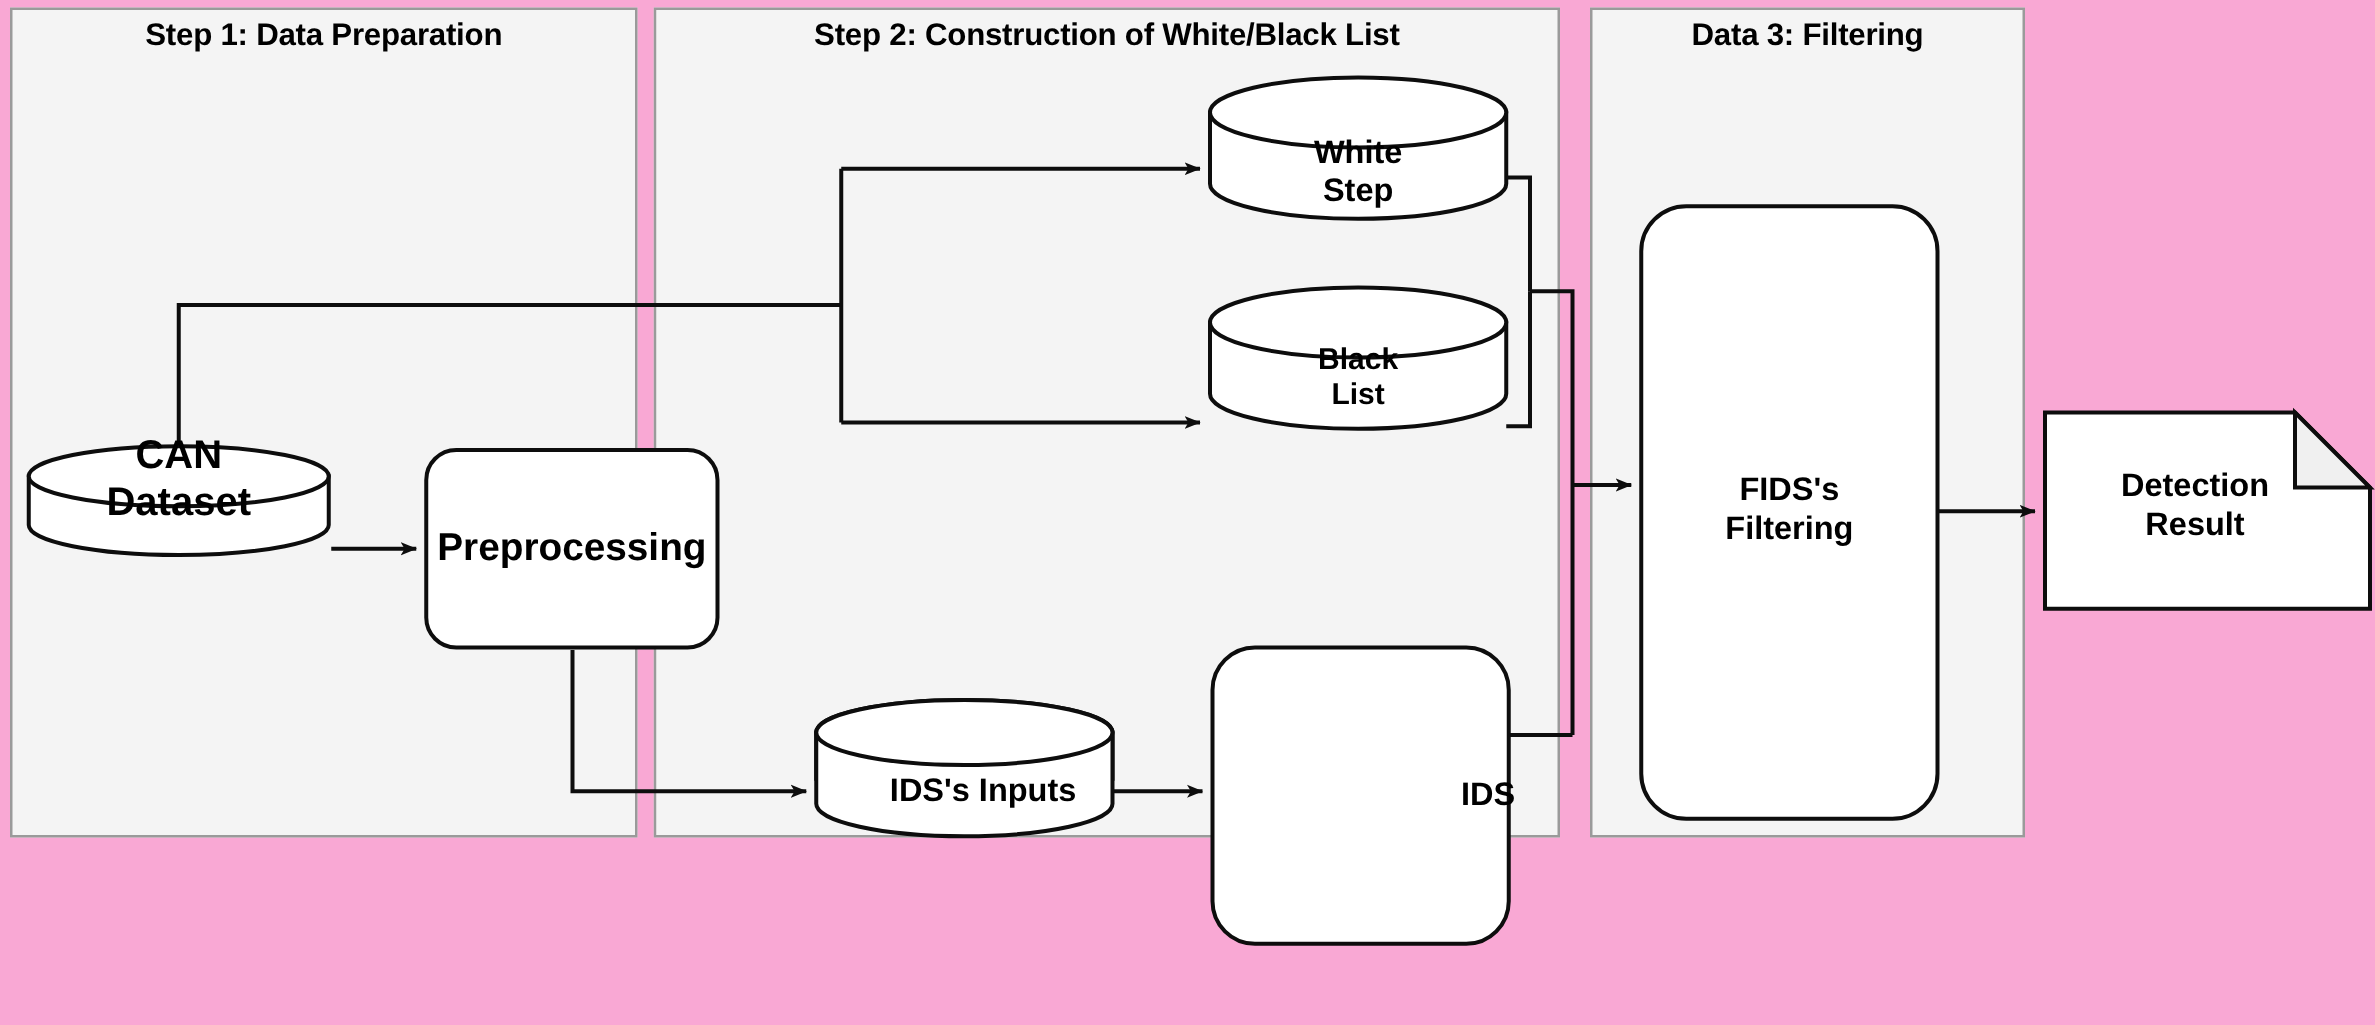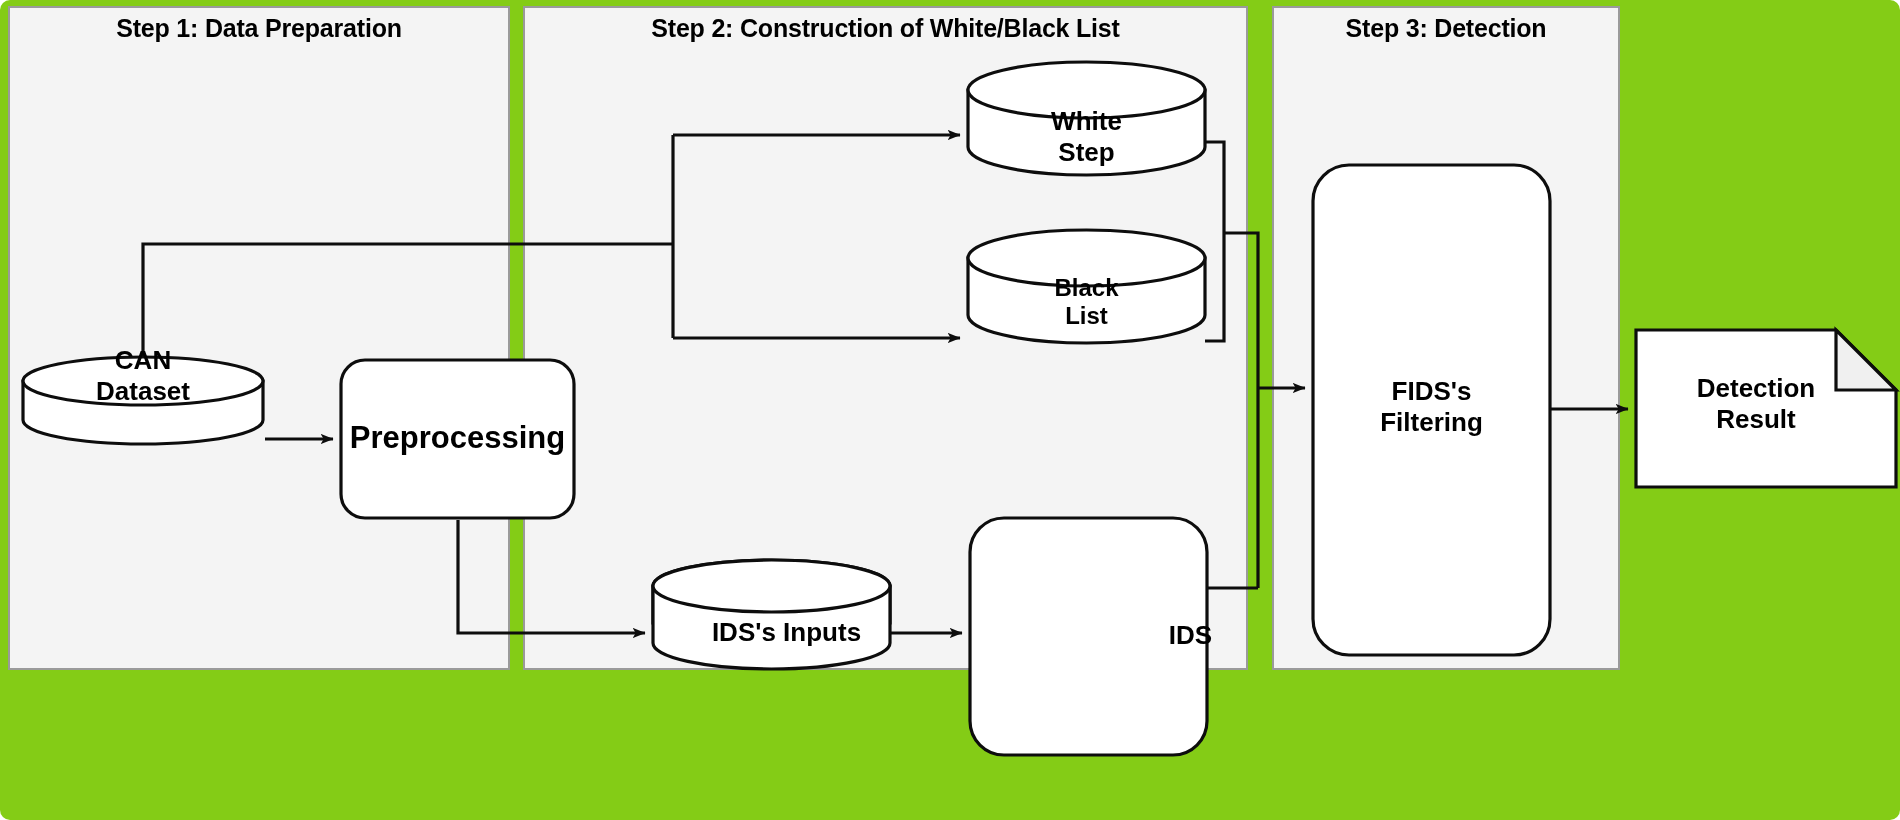--- a/index.html
+++ b/index.html
@@ -1,35 +1,35 @@
 <!DOCTYPE html>
 <html><head>
 <meta charset="utf-8">
 <style>
   html,body{margin:0;padding:0;background:#ffffff;}
   body{font-family:"Liberation Sans",sans-serif;}
-  #stage{position:relative;width:1900px;height:820px;background:#84cc16;overflow:hidden;border-radius:10px;}
+  #stage{position:relative;width:1900px;height:820px;background:#f9a8d4;overflow:hidden;}
   .panel{position:absolute;background:#f4f4f4;border:2px solid #9a9a9a;box-sizing:border-box;}
   .panel-title{position:absolute;width:100%;text-align:center;font-weight:bold;font-size:25px;color:#000;letter-spacing:-0.2px;}
   svg#wires{position:absolute;left:0;top:0;width:1900px;height:820px;pointer-events:none;}
   .node-label{position:absolute;text-align:center;font-weight:bold;color:#000;line-height:1.18;white-space:pre-line;pointer-events:none;}
 </style>
 </head>
 <body>
 
 <div id="stage">
 
   <div class="panel" style="left:8px;top:6px;width:502px;height:664px;"></div>
   <div class="panel-title" style="left:8px;top:14px;width:502px;">Step 1: Data Preparation</div>
 
   <div class="panel" style="left:523px;top:6px;width:725px;height:664px;"></div>
   <div class="panel-title" style="left:523px;top:14px;width:725px;">Step 2: Construction of White/Black List</div>
 
   <div class="panel" style="left:1272px;top:6px;width:348px;height:664px;"></div>
-  <div class="panel-title" style="left:1272px;top:14px;width:348px;">Step 3: Detection</div>
+  <div class="panel-title" style="left:1272px;top:14px;width:348px;">Data 3: Filtering</div>
 
   <svg id="wires" viewBox="0 0 1900 820" xmlns="http://www.w3.org/2000/svg">
     <defs>
       <marker id="arw" markerWidth="13" markerHeight="11" refX="12.4" refY="5.5" orient="auto" markerUnits="userSpaceOnUse">
         <path d="M0,0.3 L13,5.5 L0,10.7 L3.1,5.5 Z" fill="#0d0d0d"></path>
       </marker>
     </defs>
 
     <g stroke="#0d0d0d" stroke-width="3.2" fill="none">
 
@@ -86,21 +86,21 @@
     <rect x="970" y="518" width="237" height="237" rx="34" ry="34" fill="#ffffff" stroke="#0d0d0d" stroke-width="3.2"></rect>
 
     <rect x="1313" y="165" width="237" height="490" rx="36" ry="36" fill="#ffffff" stroke="#0d0d0d" stroke-width="3.2"></rect>
 
     <g>
       <path d="M1636,330 L1836,330 L1896,390 L1896,487 L1636,487 Z" fill="#ffffff" stroke="#0d0d0d" stroke-width="3.2" stroke-linejoin="miter"></path>
       <path d="M1836,330 L1896,390 L1836,390 Z" fill="#f0f0f0" stroke="#0d0d0d" stroke-width="3.2" stroke-linejoin="miter"></path>
     </g>
   </svg>
 
-  <div class="node-label" style="left:23px;top:345px;width:240px;font-size:26px;">CAN
+  <div class="node-label" style="left:23px;top:345px;width:240px;font-size:32px;">CAN
 Dataset</div>
 
   <div class="node-label" style="left:341px;top:420px;width:233px;font-size:31px;">Preprocessing</div>
 
   <div class="node-label" style="left:968px;top:106px;width:237px;font-size:26px;">White
 Step</div>
 
   <div class="node-label" style="left:968px;top:274px;width:237px;font-size:24px;">Black
 List</div>
 

